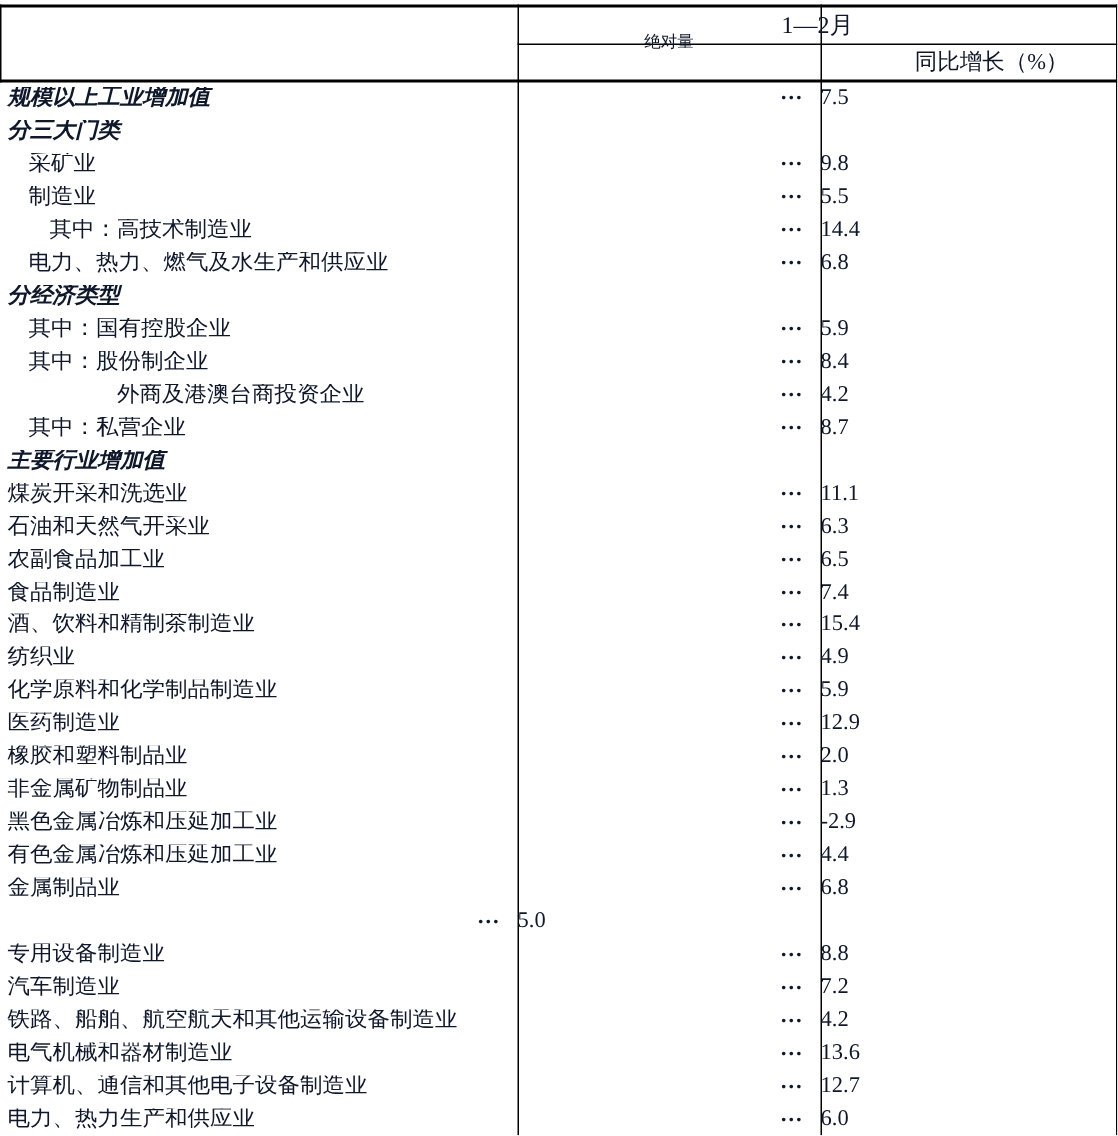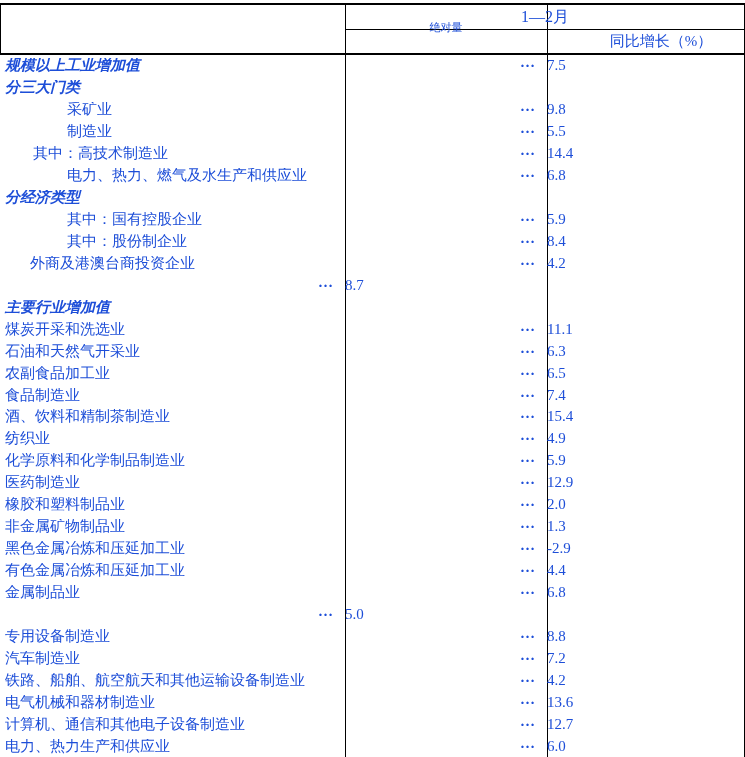--- a/index.html
+++ b/index.html
@@ -1,21 +1,21 @@
 <!DOCTYPE html>
 <html><head>
 <meta charset="utf-8">
 <style>
   html,body{margin:0;padding:0;background:#fff;}
   .sheet{
     position:relative;
     width:745px;height:757px;
     background:#fff;
     font-family:"Liberation Serif","DejaVu Serif",serif;
-    color:#1d4ed8;
+    color:#0f172a;
     overflow:hidden;
   }
   
   .rule{position:absolute;background:#000;}
   .rule-top{top:3px;left:0;width:745px;height:2px;}
   .rule-under-span{top:29px;left:345px;width:400px;height:1px;}
   .rule-under-head{top:53px;left:0;width:745px;height:2px;}
   .v{position:absolute;width:1px;background:#000;}
   .v-col1{left:345px;top:3px;bottom:0;}
   .v-col2{left:547px;top:3px;bottom:0;}
@@ -43,23 +43,23 @@
     display:flex;flex-direction:column;
   }
   .tr{
     flex:1;
     display:grid;
     grid-template-columns:345px 202px 198px;
     align-items:center;
   }
   .td{white-space:nowrap;overflow:hidden;font-size:15px;line-height:1;}
   .label{padding-left:5px;}
-  .i1{padding-left:19px;margin-left:48px;}
+  .i1{padding-left:19px;}
   .i2{padding-left:33px;}
-  .i3{padding-left:30px;}
+  .i3{padding-left:78px;}
   .b{font-weight:bold;font-size:15px;font-style:italic;}
   .dots{
     text-align:right;padding-right:11px;
     font-weight:bold;letter-spacing:1px;
     position:relative;top:-3px;
   }
   .num{padding-right:0;}
 </style>
 </head>
 <body>
@@ -124,20 +124,21 @@
       <div class="td label i1">其中：股份制企业</div>
       <div class="td dots">…</div>
       <div class="td num">8.4</div>
     </div>
     <div class="tr">
       <div class="td label i3">外商及港澳台商投资企业</div>
       <div class="td dots">…</div>
       <div class="td num">4.2</div>
     </div>
     <div class="tr">
+      <div class="td label i1">其中：私营企业</div>
       <div class="td dots">…</div>
       <div class="td num">8.7</div>
     </div>
     <div class="tr">
       <div class="td label b">主要行业增加值</div>
       <div class="td dots"></div>
       <div class="td num"></div>
     </div>
     <div class="tr">
       <div class="td label">煤炭开采和洗选业</div>

